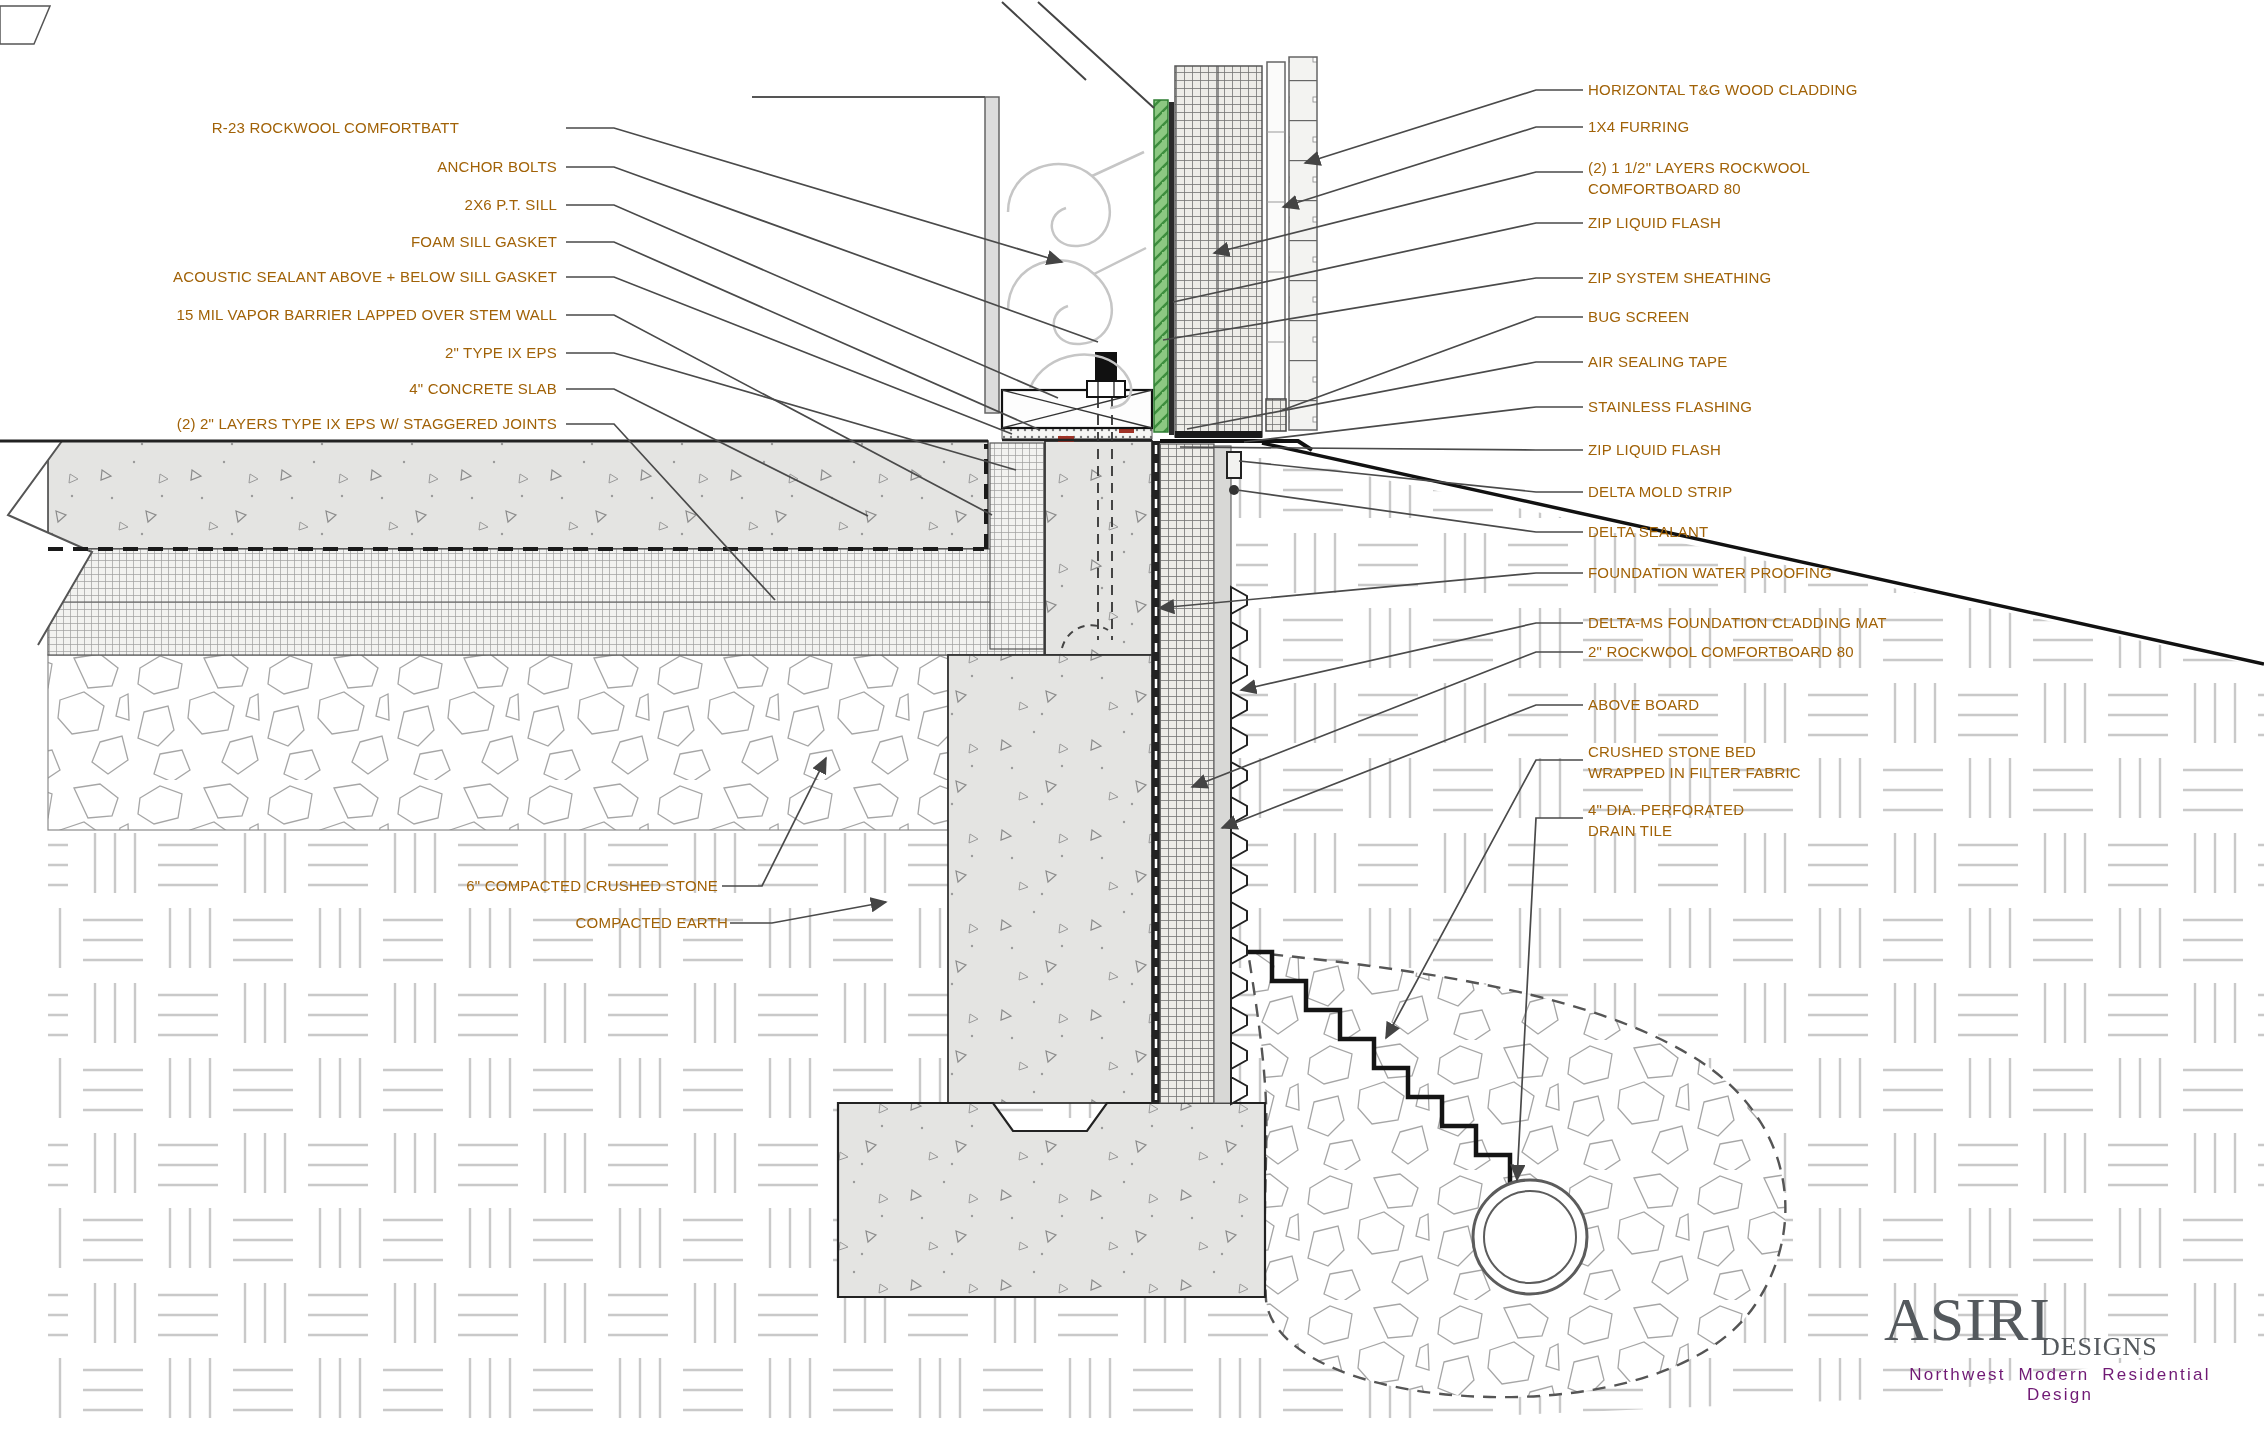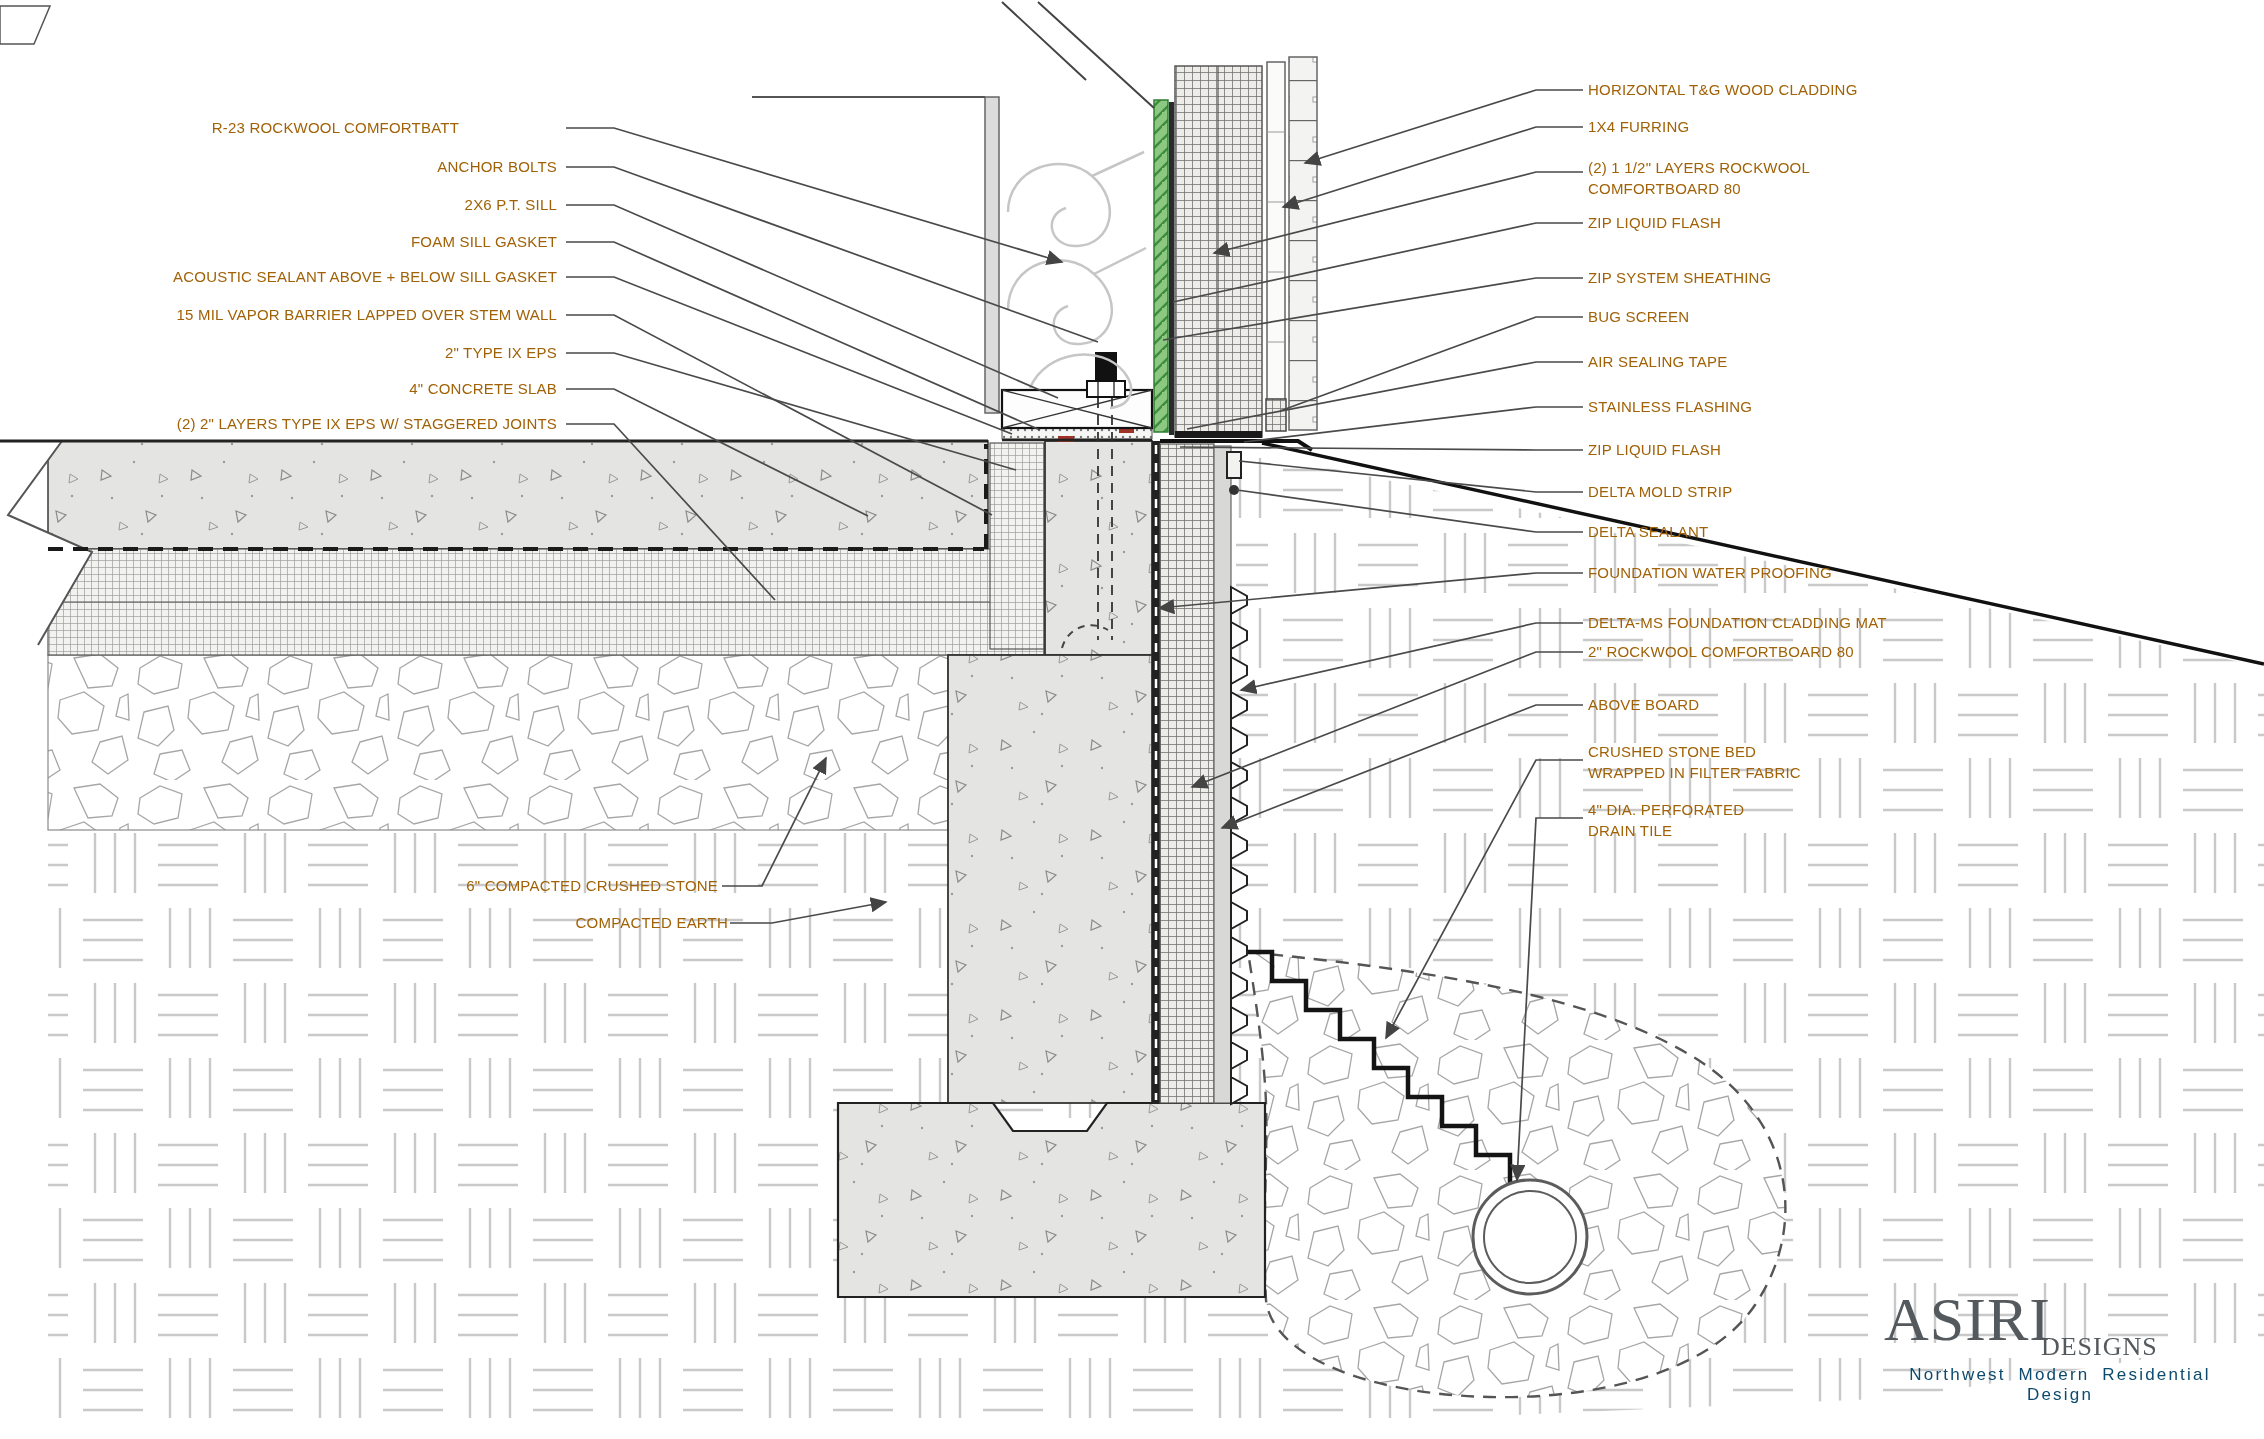--- a/index.html
+++ b/index.html
@@ -8,21 +8,21 @@
   #draw{position:absolute;left:0;top:0;}
   .callout{position:absolute;font-size:15px;line-height:21px;color:#a16207;
            white-space:pre-line;letter-spacing:.2px;}
   .callout.left{text-align:right;}
   .callout.right{text-align:left;}
   .logo{position:absolute;left:1884px;top:1284px;width:352px;color:#54595d;
         font-family:"Liberation Serif",serif;}
   .logo-row{white-space:nowrap;}
   .logo-main{font-size:62px;letter-spacing:1px;}
   .logo-sub{font-size:26px;letter-spacing:1px;position:relative;top:15px;left:-10px;}
-  .logo-tagline{font-family:"Liberation Sans",sans-serif;font-size:17px;color:#0c4a6e;
+  .logo-tagline{font-family:"Liberation Sans",sans-serif;font-size:17px;color:#701a75;
         letter-spacing:2.2px;word-spacing:6px;text-align:center;margin-top:10px;}
 </style>
 </head>
 <body>
 
 <div id="canvas">
 
 <svg id="draw" width="2264" height="1439" viewBox="0 0 2264 1439" xmlns="http://www.w3.org/2000/svg">
 <defs>
   <pattern id="conc" width="90" height="90" patternUnits="userSpaceOnUse">

